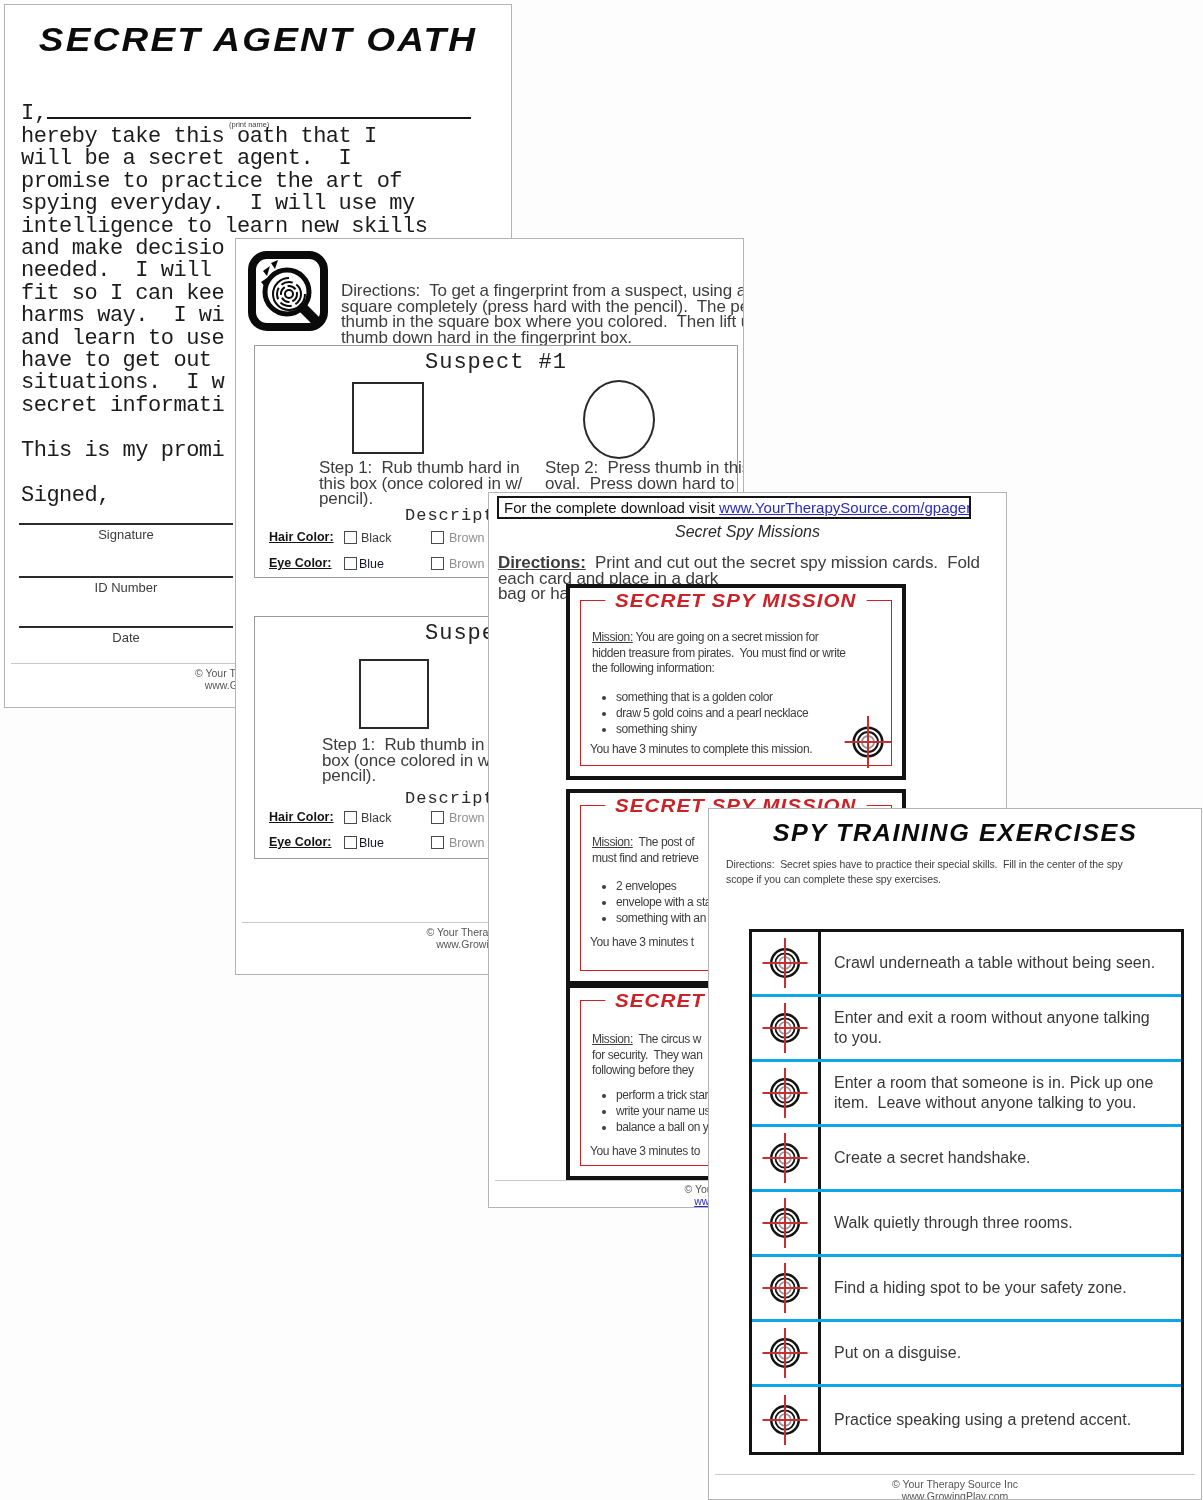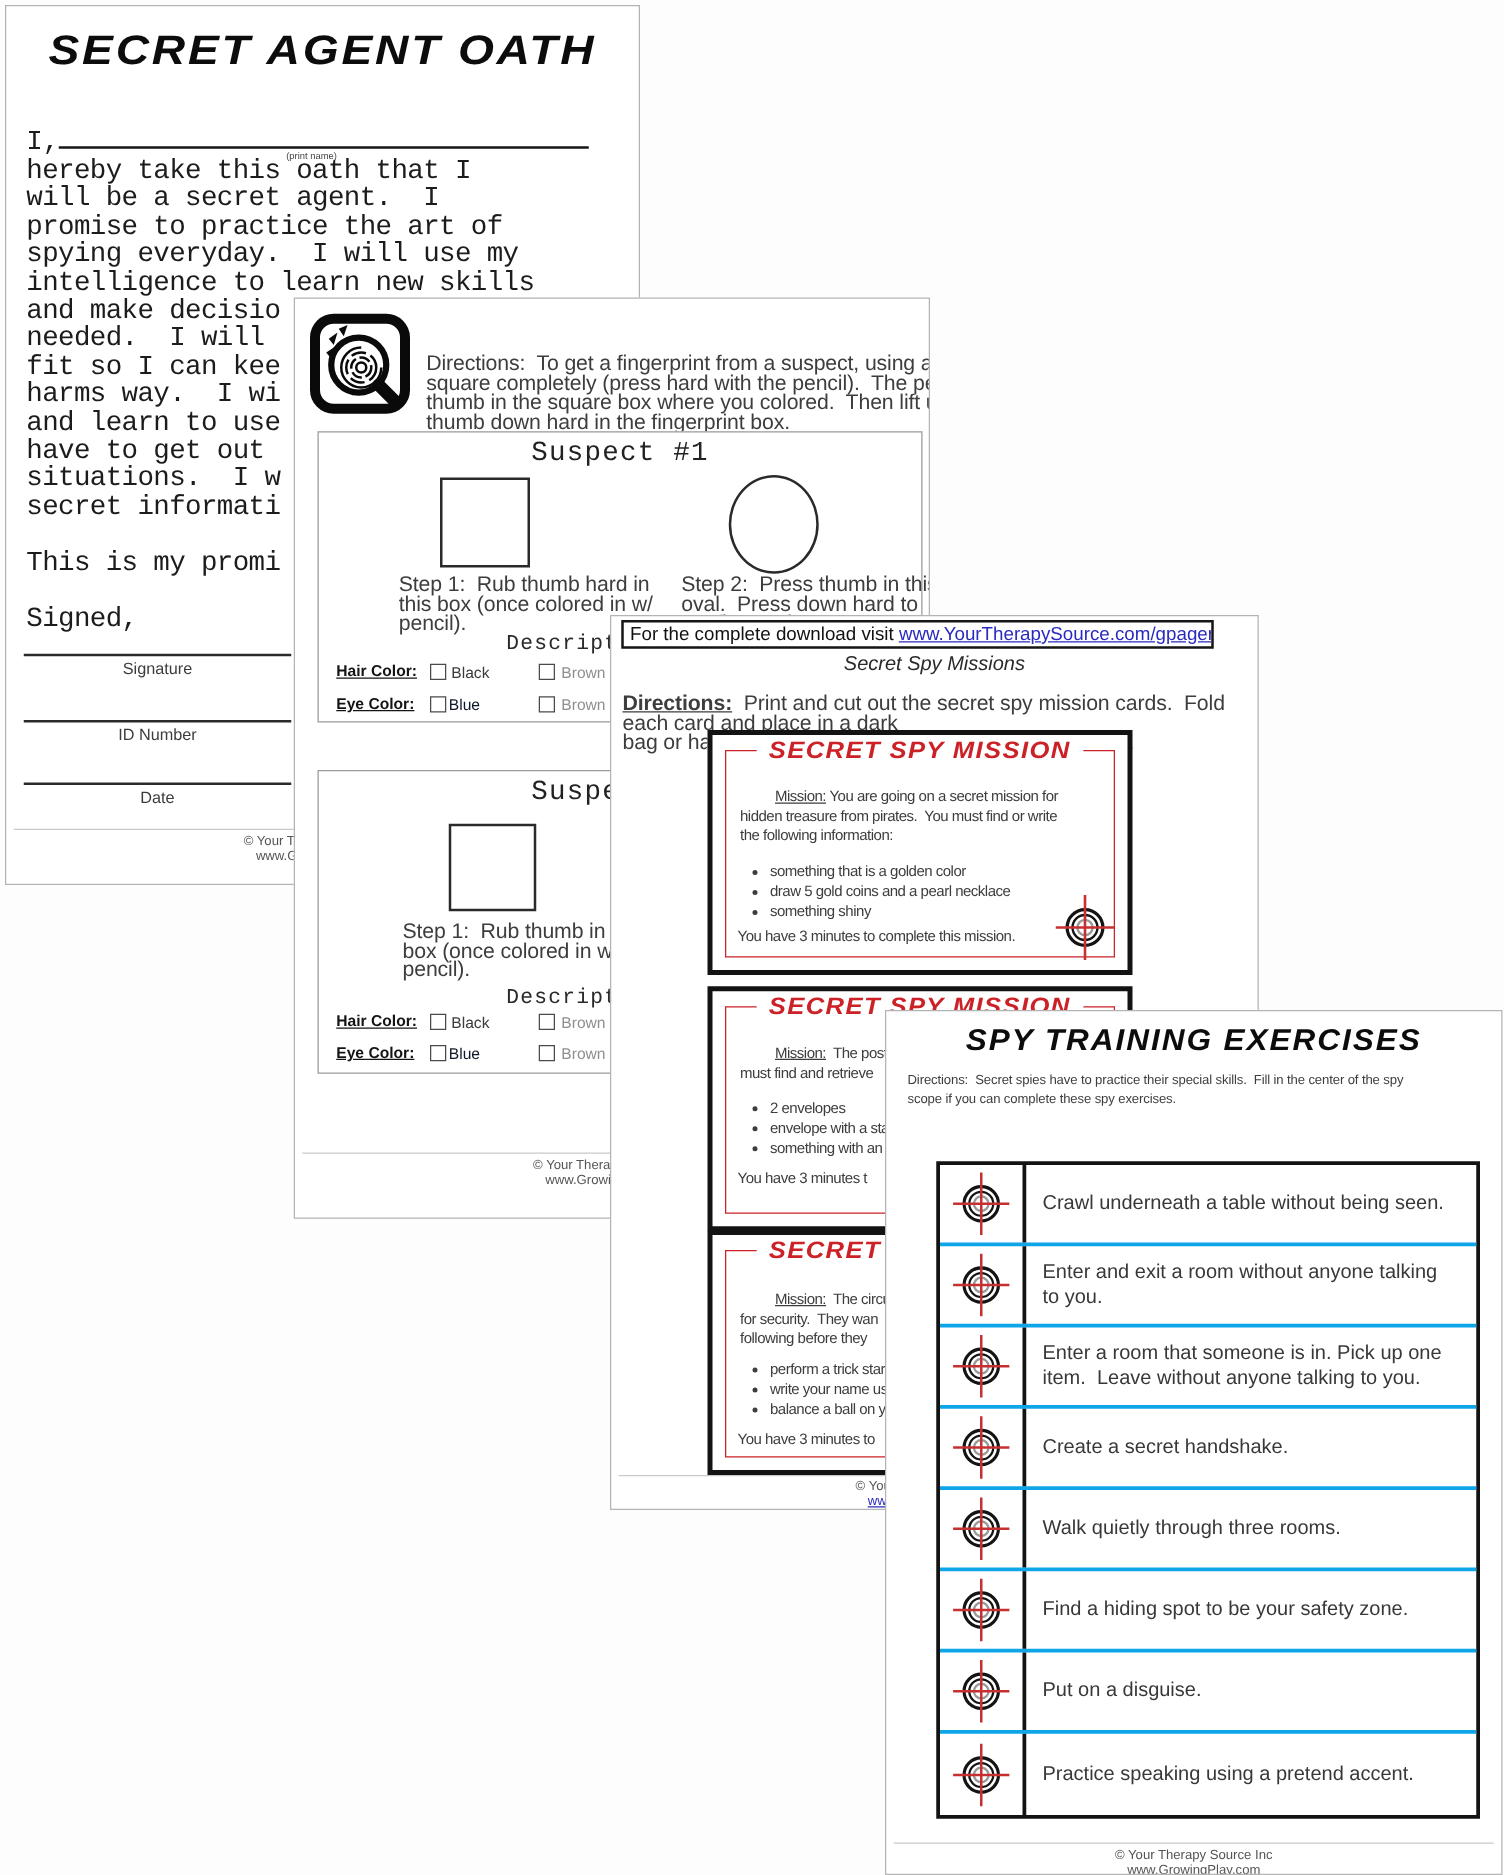--- a/index.html
+++ b/index.html
@@ -54,21 +54,21 @@
   .missions-title { left:0; right:0; top:30px; font-style:italic; font-size:16px; color:#2a2a2a; }
   .missions-directions { left:9px; top:62px; width:496px; }
   .dir-label { font-weight:bold; text-decoration:underline; }
   .card { position:absolute; left:77px; width:340px; height:196px; border:4px solid #131313; box-sizing:border-box; background:#fff; }
   .card-frame { position:absolute; left:10px; right:10px; top:12px; bottom:10px; border:1.5px solid #cc2127; }
   .card-title { position:absolute; left:0; right:0; top:2px; text-align:center; z-index:2; }
   .card-title span { background:#fff; padding:0 9px; color:#cc2127; font-weight:900; font-style:italic;
                      font-size:19px; letter-spacing:1px; display:inline-block; transform:scaleX(1.08); }
   .card-body { position:absolute; left:22px; width:292px; font-size:12px; letter-spacing:-0.4px;
                line-height:15.6px; color:#3d3d3d; }
-  .m-label { text-decoration:underline;margin-left:28px; }
+  .m-label { text-decoration:underline; }
   .m-bullets { position:absolute; left:30px; width:280px; margin:0; padding-left:16px; list-style:disc;
                font-size:12px; letter-spacing:-0.4px; line-height:15.8px; color:#3d3d3d; }
   .m-time { position:absolute; left:20px; width:300px; font-size:12px; letter-spacing:-0.4px; color:#3d3d3d; }
   .scope-sm { position:absolute; right:8px; bottom:6px; width:52px; height:56px; }
 
   
   .training-title { left:0; right:0; top:10px; font-size:24px; letter-spacing:1.5px; color:#0c0c0c; transform:scaleX(1.05); }
   .training-directions { left:17px; top:48px; font-size:10.5px; line-height:15px; color:#3d3d3d; letter-spacing:-0.1px; }
   .ex-table { position:absolute; left:40px; top:120px; width:435px; height:526px; border:3px solid #131313;
               box-sizing:border-box; display:grid; grid-template-rows:repeat(8,1fr); background:#fff; }

